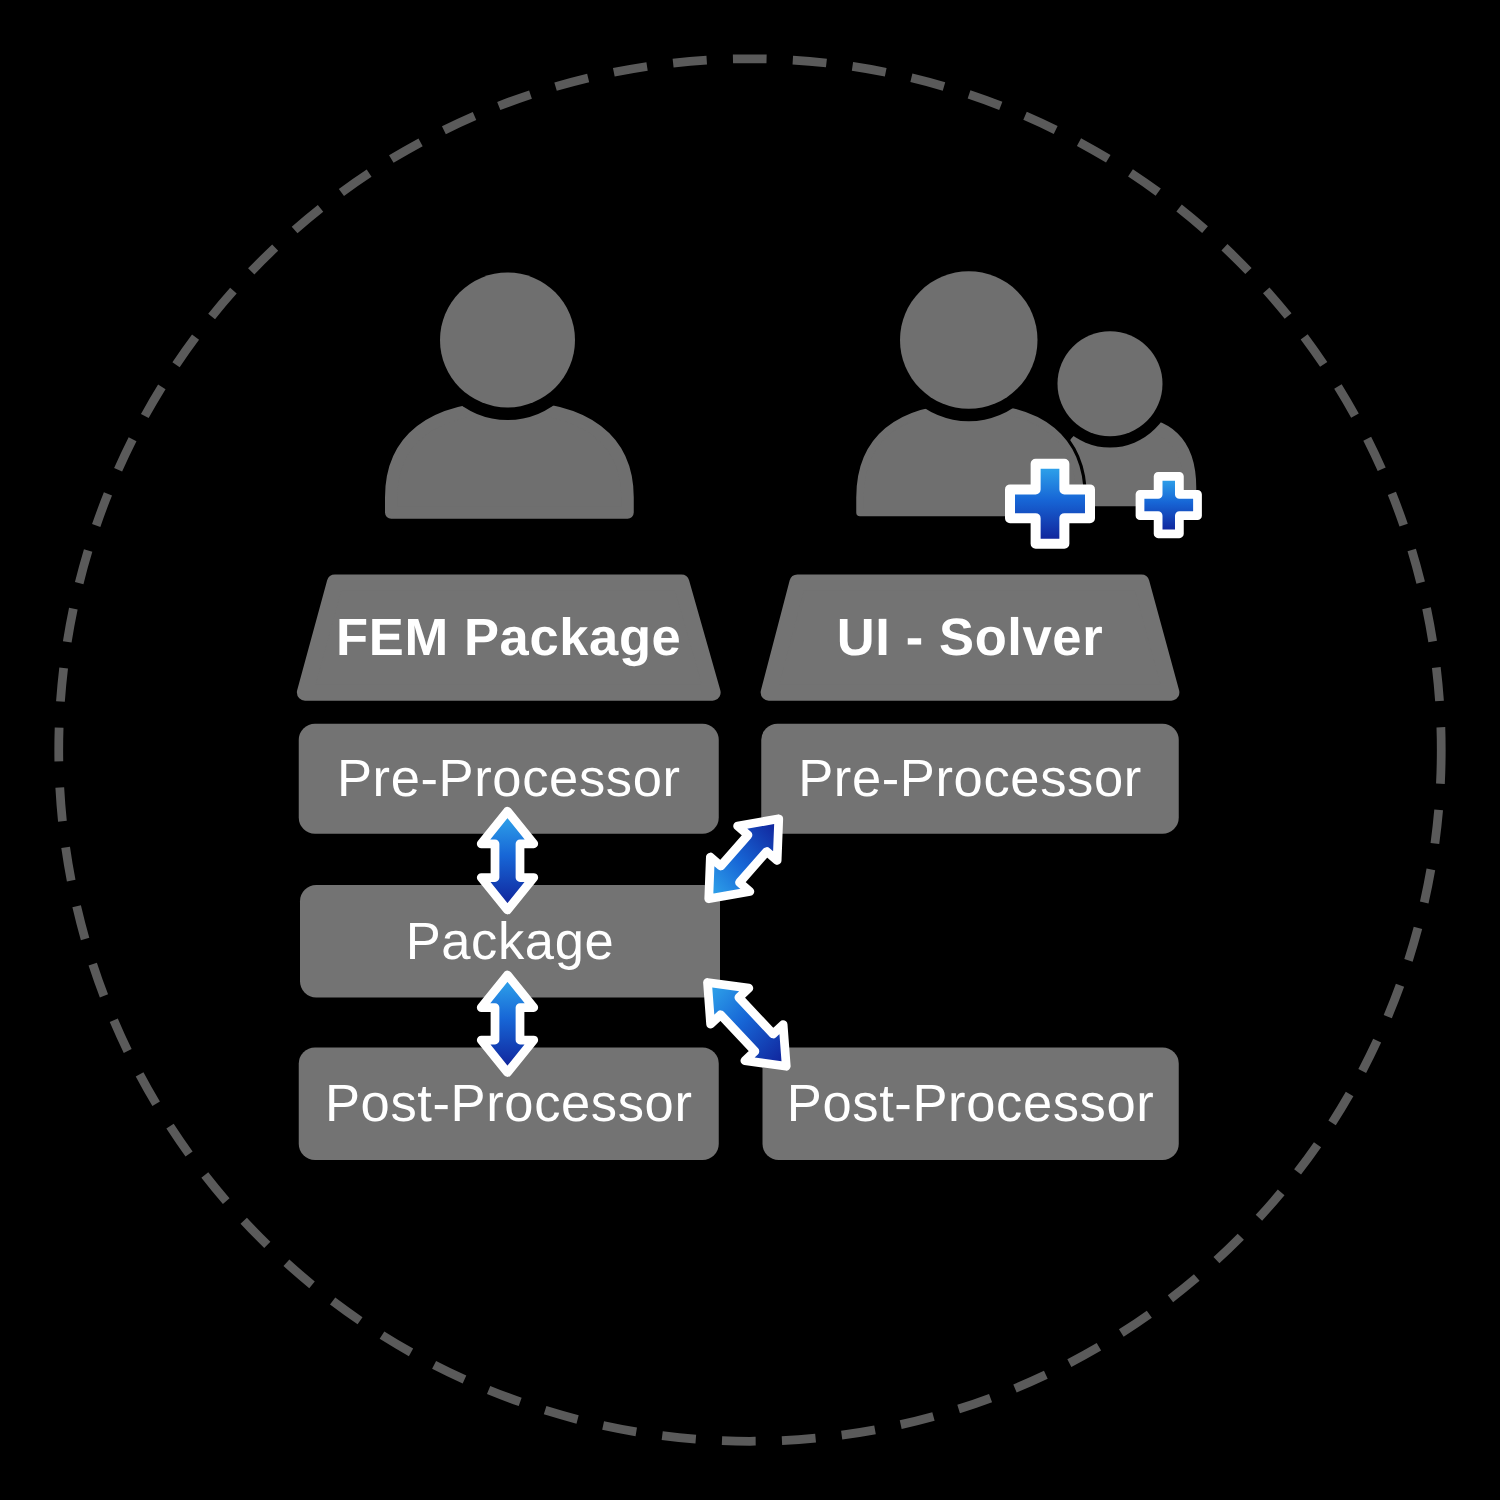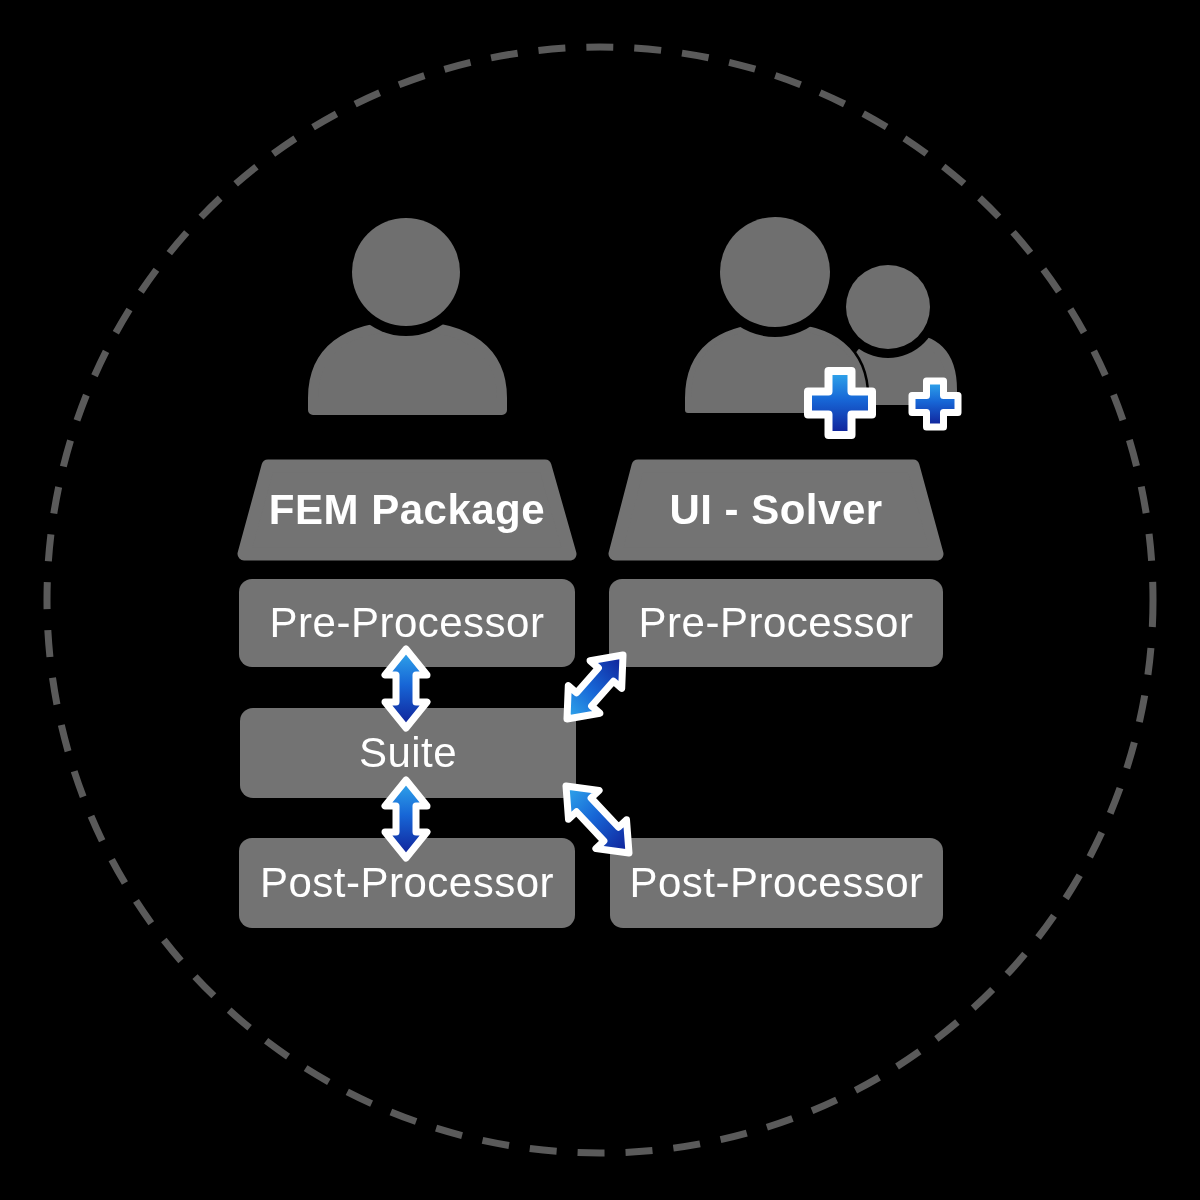--- a/index.html
+++ b/index.html
@@ -72,21 +72,21 @@
 
     <path d="M 638 466 H 913 L 937 554 H 615 Z" stroke="#737373" stroke-width="13" stroke-linejoin="round" fill="#737373"></path>
     <rect x="609" y="579" width="334" height="88" rx="13" fill="#737373"></rect>
     <rect x="610" y="838" width="333" height="90" rx="13" fill="#737373"></rect>
   </svg>
 
   <div class="label header" style="left:236px; top:460px; width:342px; height:100px;">FEM Package</div>
   <div class="label header" style="left:609px; top:460px; width:334px; height:100px;">UI - Solver</div>
   <div class="label" style="left:239px; top:579px; width:336px; height:88px;">Pre-Processor</div>
   <div class="label" style="left:609px; top:579px; width:334px; height:88px;">Pre-Processor</div>
-  <div class="label" style="left:240px; top:708px; width:336px; height:90px;">Suite</div>
+  <div class="label" style="left:240px; top:708px; width:336px; height:90px;">Package</div>
   <div class="label" style="left:239px; top:838px; width:336px; height:90px;">Post-Processor</div>
   <div class="label" style="left:610px; top:838px; width:333px; height:90px;">Post-Processor</div>
 
   <svg class="arrow-layer" width="1200" height="1200" viewBox="0 0 1200 1200">
     <defs>
       <linearGradient id="gradDown" x1="0" y1="0" x2="0" y2="1">
         <stop offset="0" stop-color="#31A9EC"></stop>
         <stop offset="0.45" stop-color="#1766D6"></stop>
         <stop offset="1" stop-color="#101E96"></stop>
       </linearGradient>

